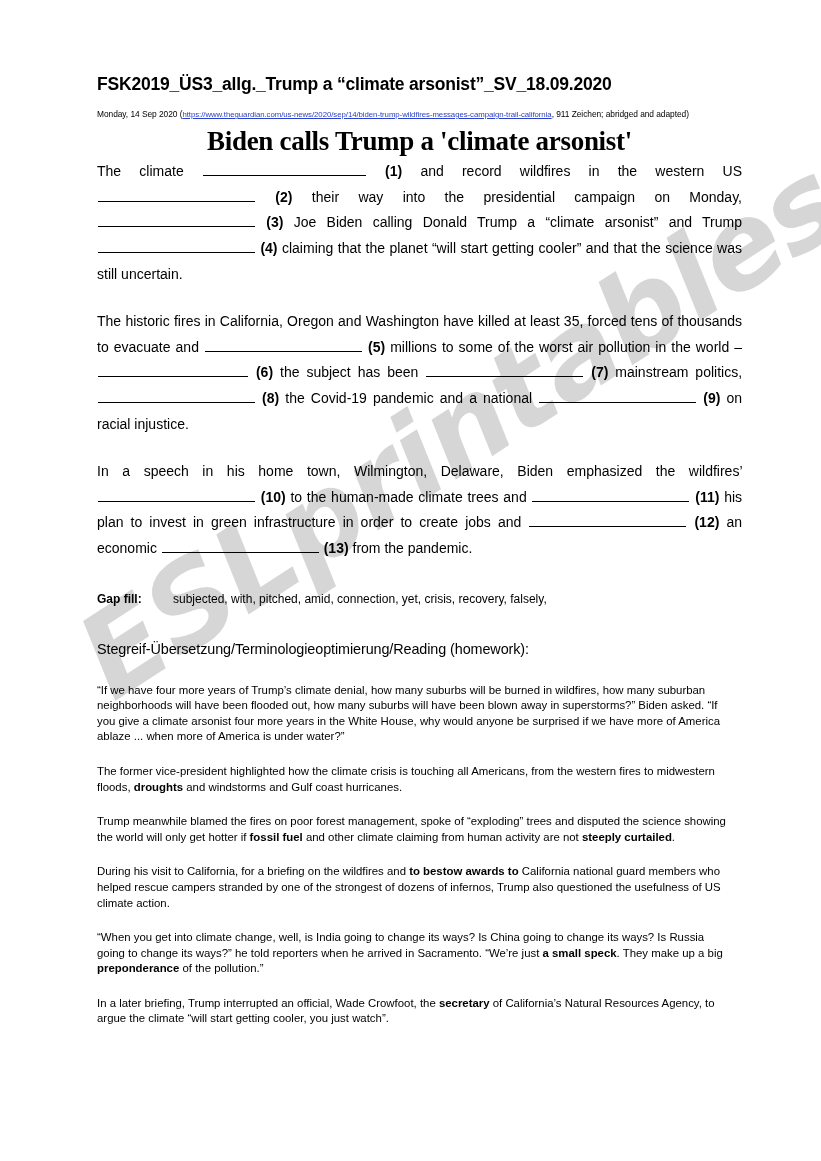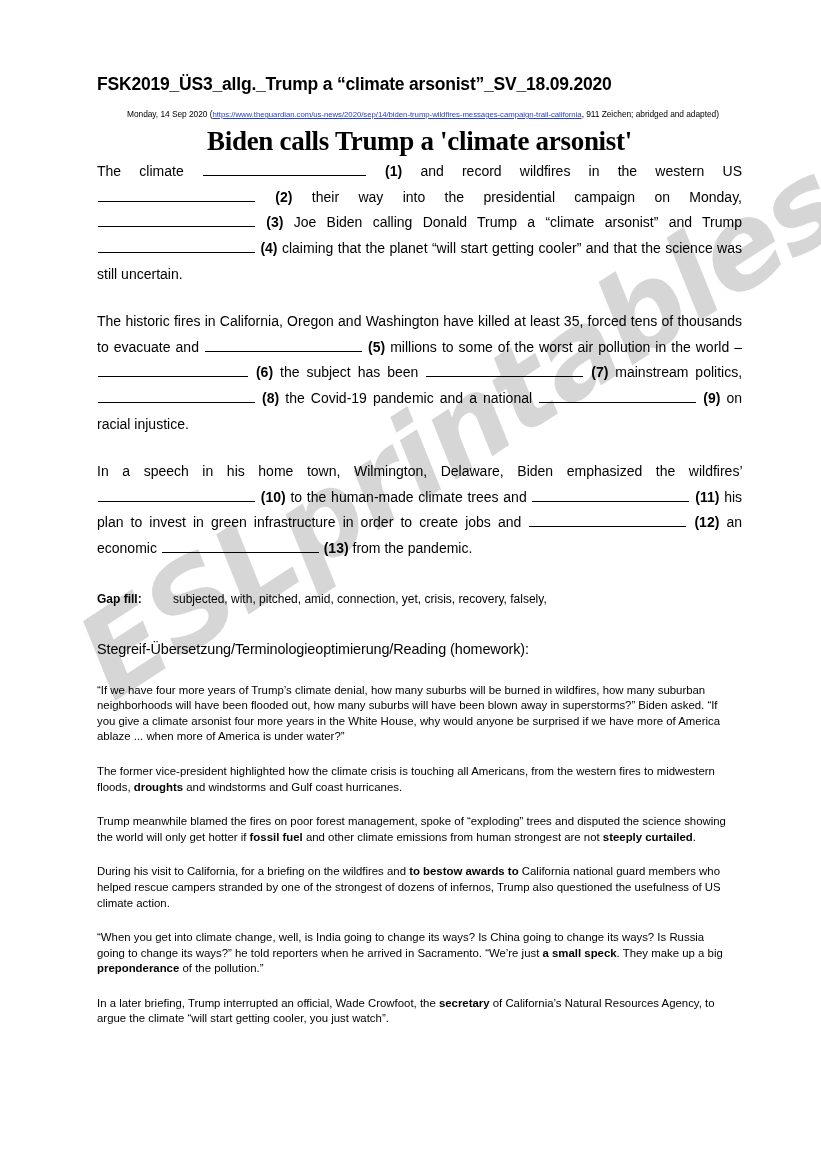--- a/index.html
+++ b/index.html
@@ -66,21 +66,20 @@
     margin: 0 0 0 0;
     white-space: nowrap;
   }
 
   .source-line {
     font-size: 8.4px;
     margin-top: 14px;
     line-height: 1.3;
     letter-spacing: -0.05px;
     white-space: nowrap;
-    margin-left: 30px;
   }
   .source-line .url {
     color: #2b40c8;
     text-decoration: underline;
     font-size: 7.8px;
   }
 
   .headline {
     font-family: "Liberation Serif", serif;
     font-size: 27px;
@@ -210,21 +209,21 @@
       <div class="gapfill-words">
         <div>subjected, with, pitched, amid, connection, yet, crisis, recovery, falsely,</div>
       </div>
     </div>
 
     <div class="section-heading">Stegreif-Übersetzung/Terminologieoptimierung/Reading (homework):</div>
 
     <div id="homework-paragraphs">
         <p class="body-para pfirst"><span>“If we have four more years of Trump’s climate denial, how many suburbs will be burned in wildfires, how many suburban neighborhoods will have been flooded out, how many suburbs will have been blown away in superstorms?” Biden asked. “If you give a climate arsonist four more years in the White House, why would anyone be surprised if we have more of America ablaze ... when more of America is under water?”</span></p>
         <p class="body-para"><span>The former vice-president highlighted how the climate crisis is touching all Americans, from the western fires to midwestern floods, </span><b>droughts</b><span> and windstorms and Gulf coast hurricanes.</span></p>
-        <p class="body-para"><span>Trump meanwhile blamed the fires on poor forest management, spoke of “exploding” trees and disputed the science showing the world will only get hotter if </span><b>fossil fuel</b><span> and other climate emissions from human strongest are not </span><b>steeply curtailed</b><span>.</span></p>
+        <p class="body-para"><span>Trump meanwhile blamed the fires on poor forest management, spoke of “exploding” trees and disputed the science showing the world will only get hotter if </span><b>fossil fuel</b><span> and other climate claiming from human activity are not </span><b>steeply curtailed</b><span>.</span></p>
         <p class="body-para"><span>During his visit to California, for a briefing on the wildfires and </span><b>to bestow awards to</b><span> California national guard members who helped rescue campers stranded by one of the strongest of dozens of infernos, Trump also questioned the usefulness of US climate action.</span></p>
         <p class="body-para"><span>“When you get into climate change, well, is India going to change its ways? Is China going to change its ways? Is Russia going to change its ways?” he told reporters when he arrived in Sacramento. “We’re just </span><b>a small speck</b><span>. They make up a big </span><b>preponderance</b><span> of the pollution.”</span></p>
         <p class="body-para"><span>In a later briefing, Trump interrupted an official, Wade Crowfoot, the </span><b>secretary</b><span> of California’s Natural Resources Agency, to argue the climate “will start getting cooler, you just watch”.</span></p>
       </div>
 
   </div>
 </div>
 
 <div id="watermark-layer">
   <div id="watermark-text">ESLprintables.com</div>

